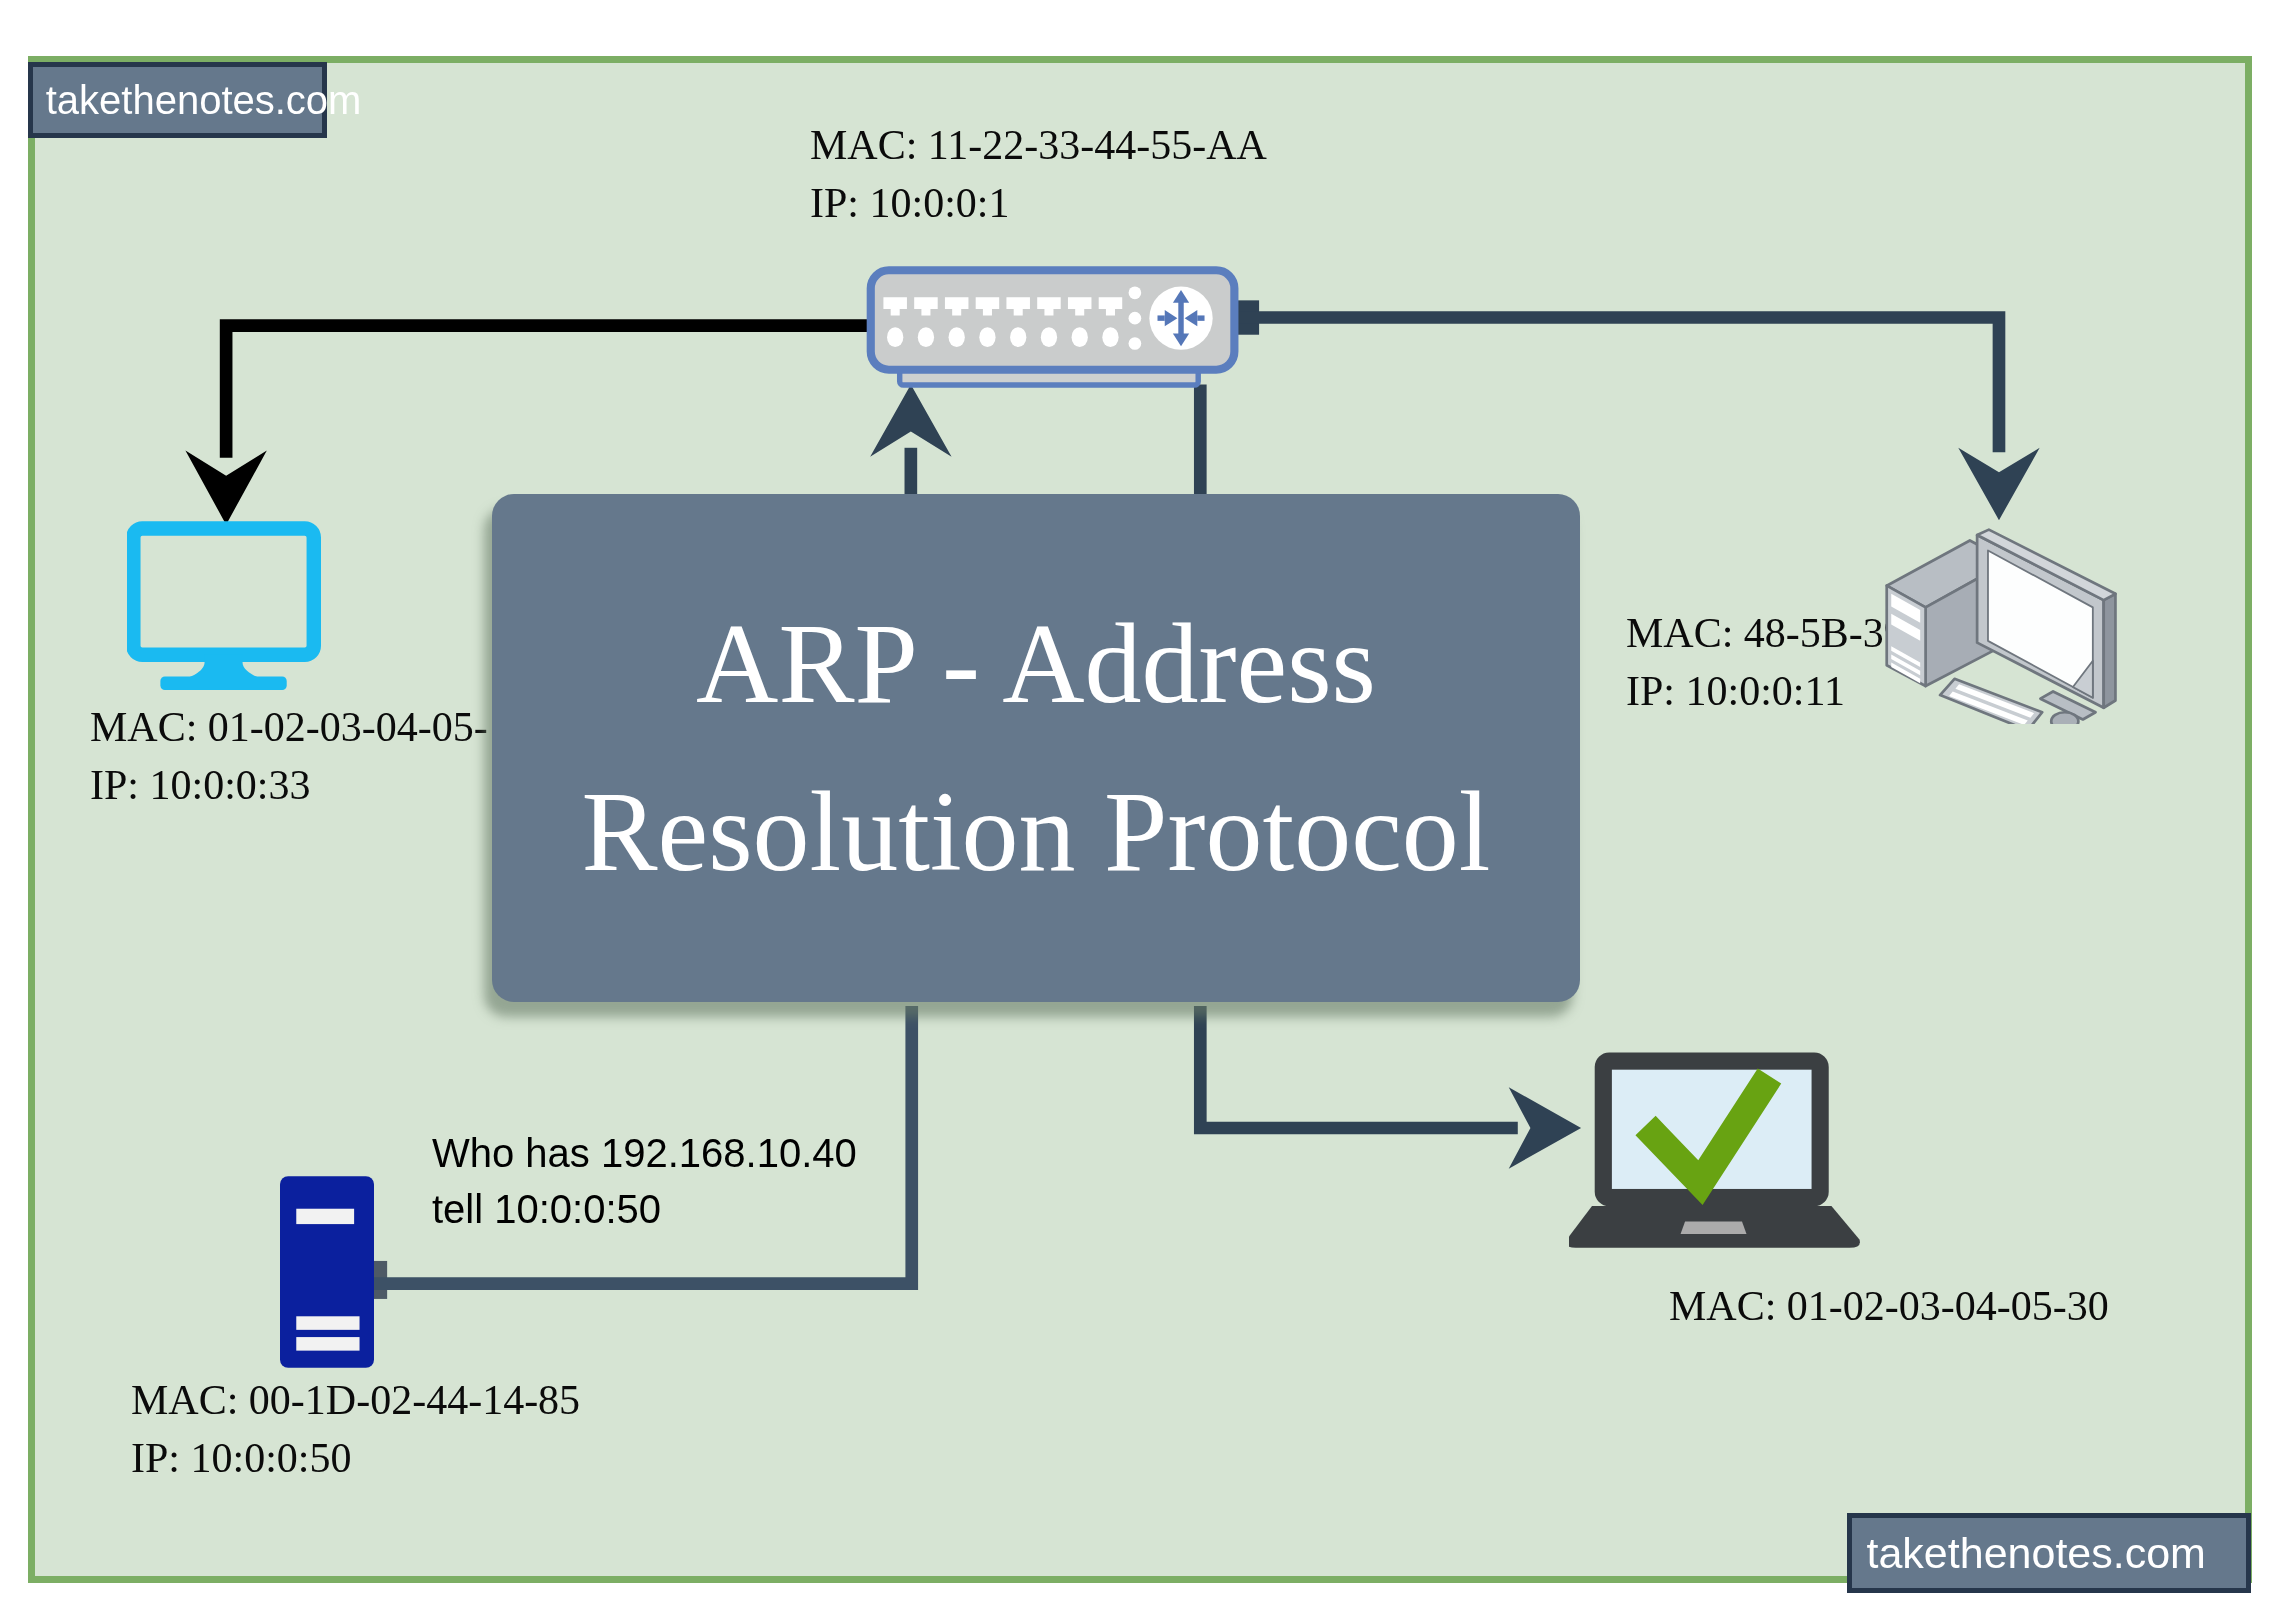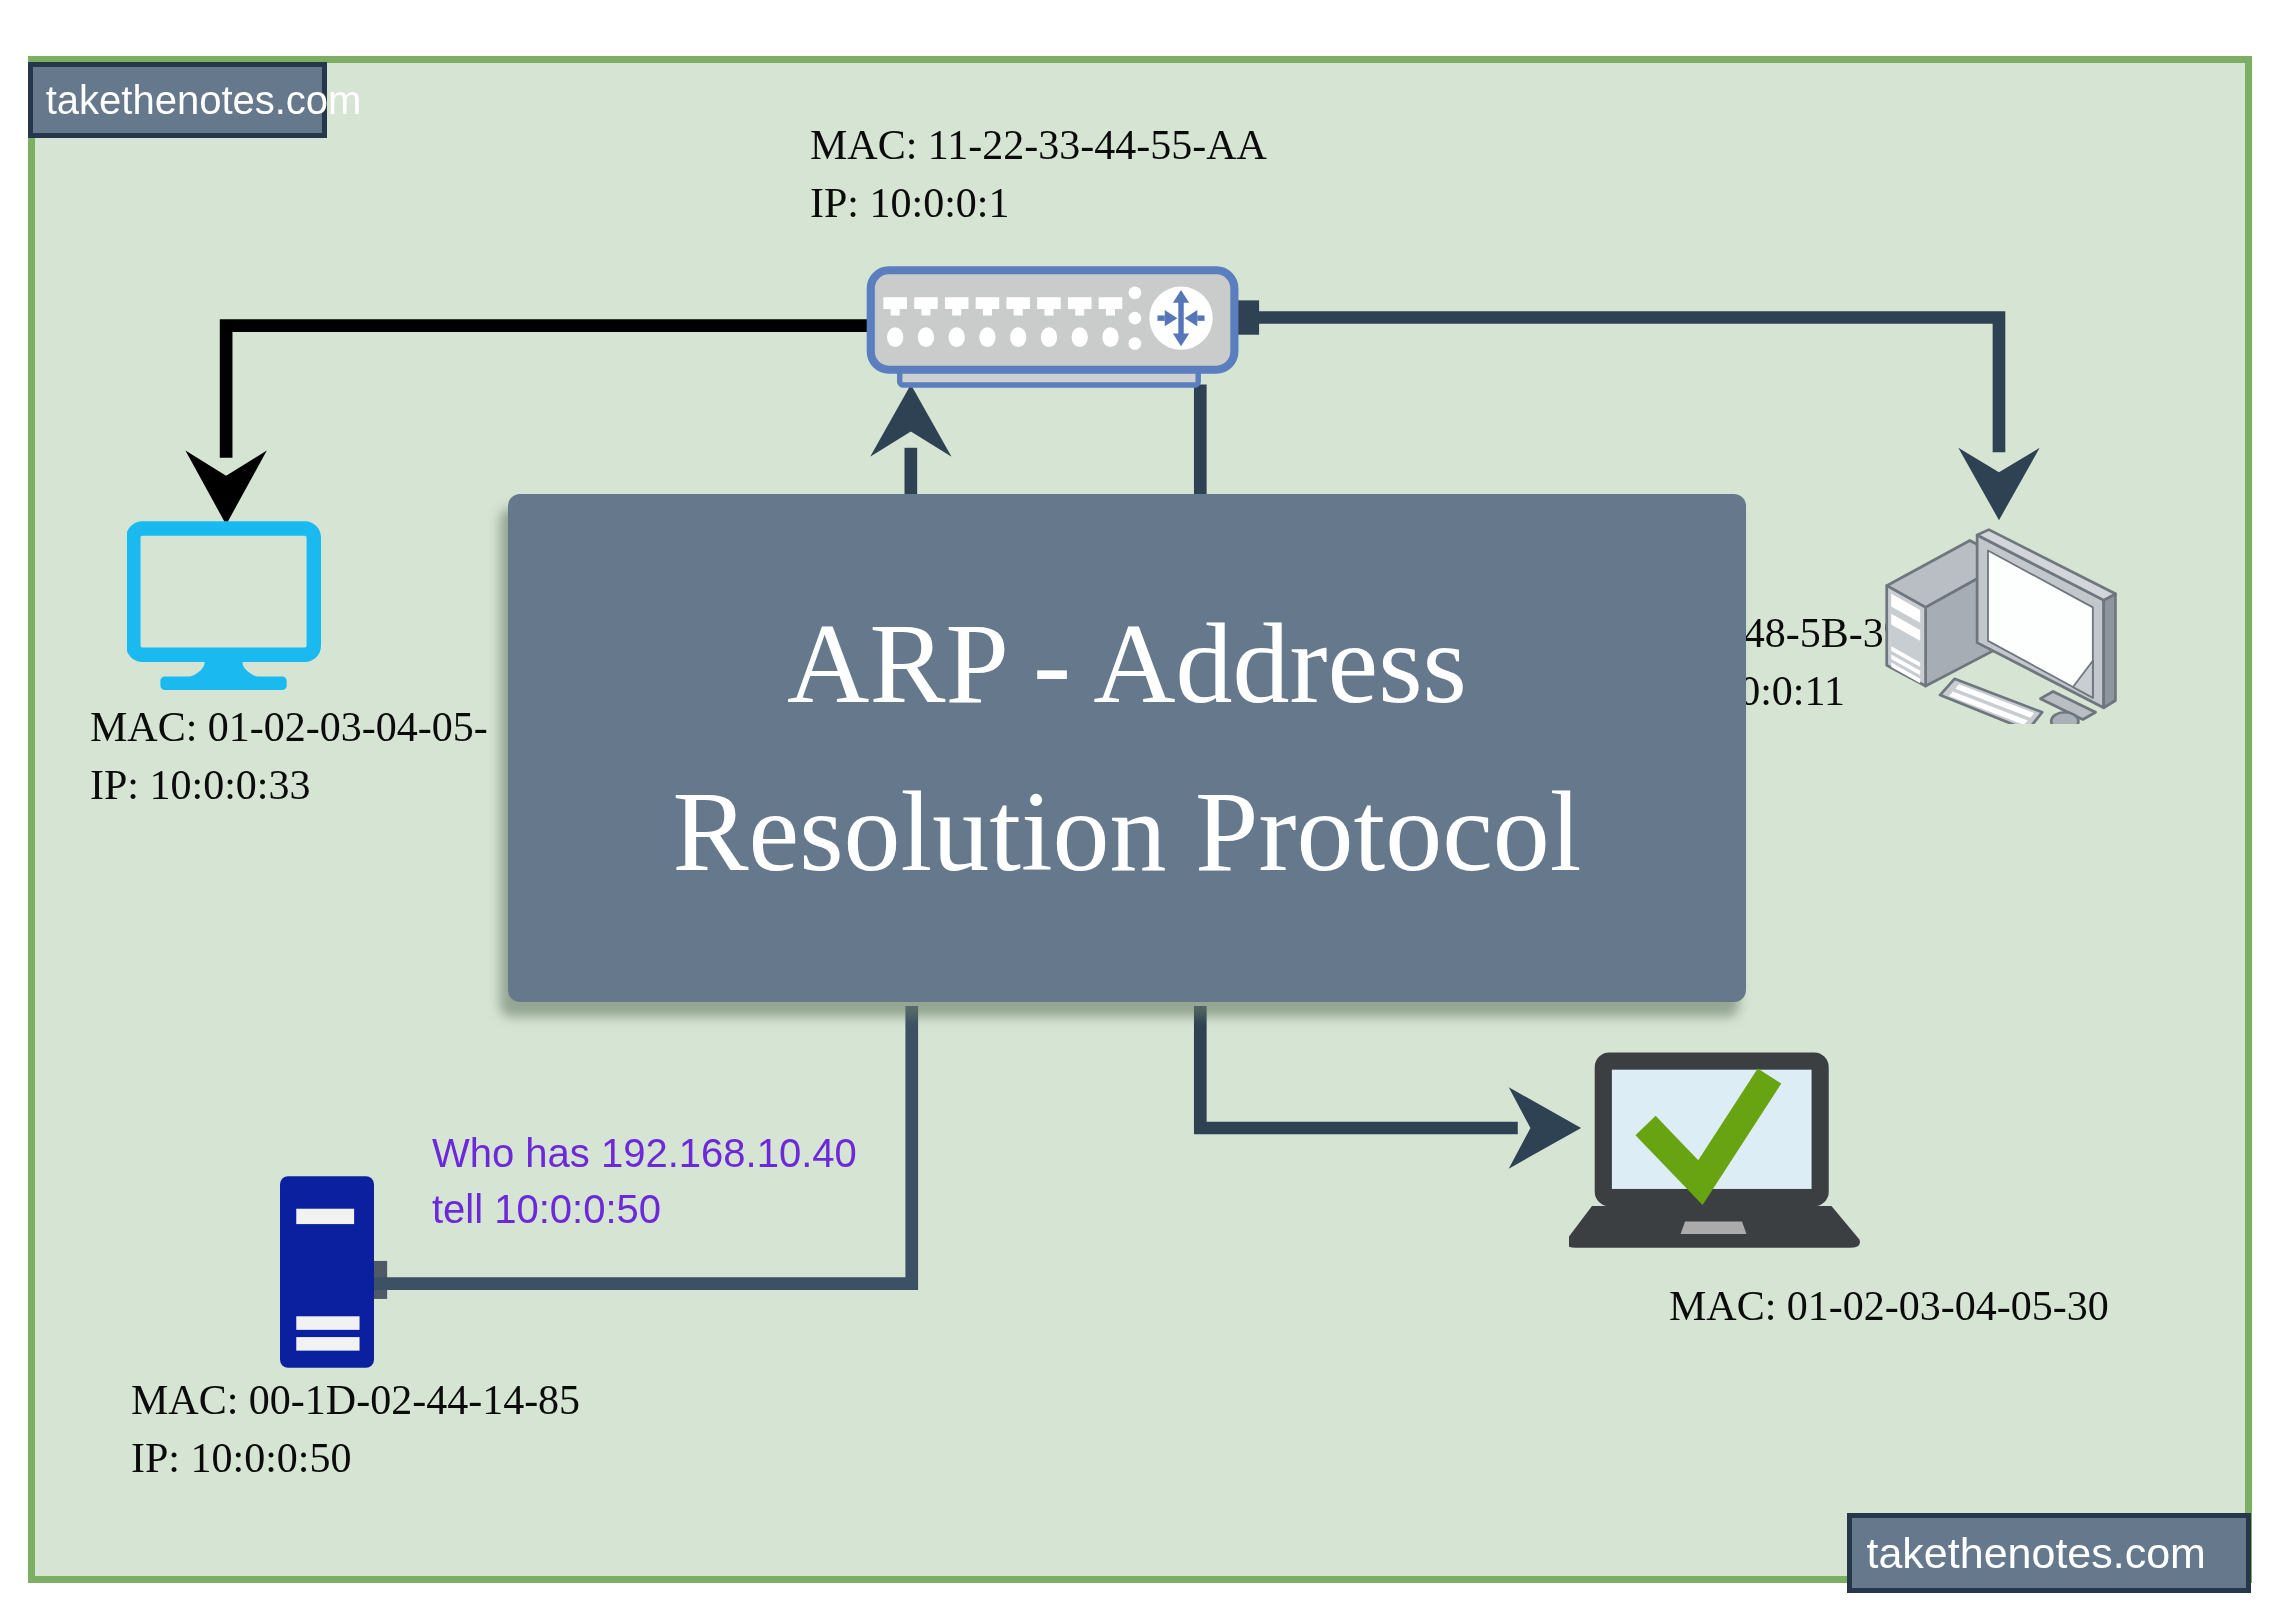--- a/index.html
+++ b/index.html
@@ -6,23 +6,23 @@
   #canvas{position:relative;width:2283px;height:1621px;background:#ffffff;overflow:hidden;
           font-family:"Liberation Sans",sans-serif;}
   .panel{position:absolute;left:28px;top:56px;width:2224px;height:1527px;
          background:#D6E4D3;border:7.2px solid #7CAE64;box-sizing:border-box;z-index:0;}
   .watermark{position:absolute;background:#65788C;border:5.4px solid #26364B;box-sizing:border-box;
              color:#ffffff;display:flex;align-items:center;z-index:6;text-align:center;}
   #wm-top{left:28px;top:62px;width:299px;height:76px;font-size:40px;padding-left:12.7px;}
   #wm-bottom{left:1847px;top:1513px;width:404px;height:80px;font-size:43px;padding-left:14.5px;}
   .serif-label{position:absolute;z-index:1;color:#0b0b0b;font-family:"Liberation Serif",serif;
                font-size:42px;line-height:58px;white-space:nowrap;}
-  .sans-label{position:absolute;z-index:1;color:#6d28d9;font-family:"Liberation Sans",sans-serif;
+  .sans-label{position:absolute;z-index:1;color:#000000;font-family:"Liberation Sans",sans-serif;
               font-size:40px;line-height:56px;white-space:nowrap;}
-  #title-box{position:absolute;left:508px;top:494px;width:1238px;height:508px;border-radius:12px;
+  #title-box{position:absolute;left:492px;top:494px;width:1088px;height:508px;border-radius:22px;
              background:#65788C;box-shadow:-7.2px 14.5px 11px rgba(105,125,105,0.6);z-index:5;
              display:flex;flex-direction:column;align-items:center;justify-content:center;}
   #title-box .t-line{font-family:"Liberation Serif",serif;color:#ffffff;font-size:114px;
                      line-height:168px;white-space:nowrap;}
   .icon-wrap{position:absolute;z-index:2;}
   #connectors{position:absolute;left:0;top:0;z-index:1;}
 </style>
 </head>
 <body>
 

